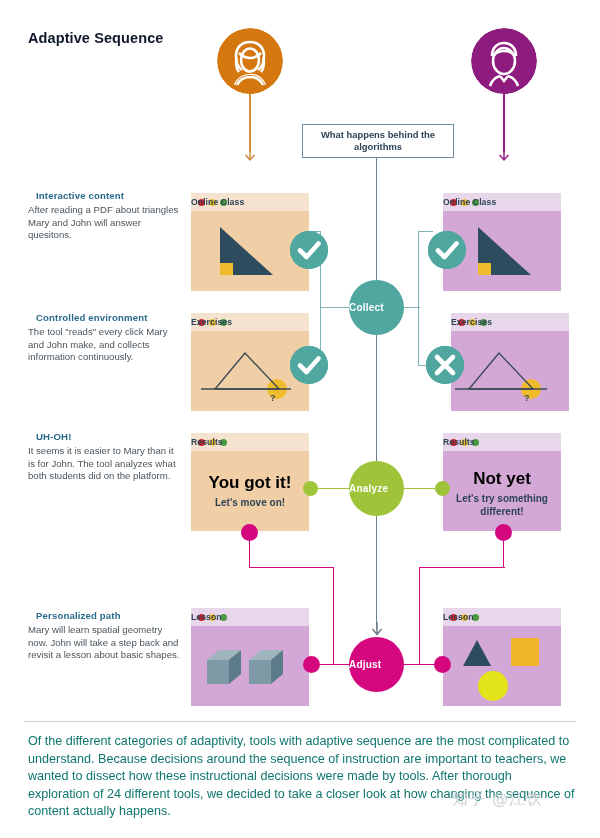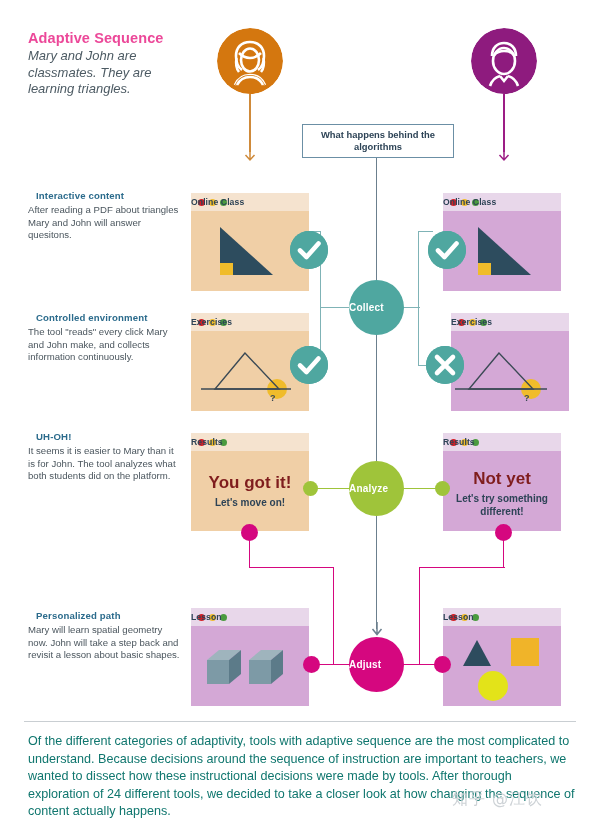--- a/index.html
+++ b/index.html
@@ -8,21 +8,21 @@
     background:#ffffff;
     font-family:"Liberation Sans","DejaVu Sans",sans-serif;
     color:#3a4a54;
   }
   .stage{position:absolute;left:0;top:0;width:600px;height:838px;}
   .abs{position:absolute;}
 
   
   #intro-title{
     left:28px;top:30px;width:160px;
-    font-size:14.5px;font-weight:bold;color:#ec4899;letter-spacing:.1px;
+    font-size:14.5px;font-weight:bold;color:#0f172a;letter-spacing:.1px;
   }
   #intro-body{
     left:28px;top:48px;width:152px;
     font-size:13px;font-style:italic;line-height:16.5px;color:#4c5a63;
   }
 
   
   .avatar-name{
     font-size:10.5px;font-weight:bold;color:#2d4356;text-align:center;width:90px;margin-top:44px;
   }
@@ -88,41 +88,40 @@
 
   
   #algo-box{
     left:302px;top:124px;width:150px;height:32px;
     border:1.3px solid #6b8fa5;background:#ffffff;
     display:flex;align-items:center;justify-content:center;text-align:center;
     font-size:9.4px;font-weight:bold;line-height:12px;color:#2d4356;z-index:8;
   }
 
   
-  .res-big{font-size:17px;font-weight:bold;color:#7f1d1d;text-align:center;}
+  .res-big{font-size:17px;font-weight:bold;color:#000000;text-align:center;}
   .res-small{font-size:10px;font-weight:bold;color:#2d4356;text-align:center;line-height:12.5px;}
 
   
   #footer-rule{left:24px;top:721px;width:552px;height:1px;background:#c9ced2;}
   #footer-text{
     left:28px;top:733px;width:548px;
     font-size:12.6px;line-height:17.6px;color:#0f766e;
   }
   #watermark{
     left:452px;top:789px;font-size:16px;color:#cdd2d6;letter-spacing:1px;
     font-family:"DejaVu Sans",sans-serif;
   }
 </style>
 </head>
 <body>
 
 <div class="stage">
 
   <div class="abs" id="intro-title">Adaptive Sequence</div>
-  <div class="abs" id="intro-body">Mary and John are classmates. They are learning triangles.</div>
 
   <div class="abs" style="left:205px;top:10px;">
     <div class="avatar-name">Mary</div>
   </div>
   <div class="abs" style="left:217px;top:28px;">
     <svg class="avatar-circle" viewBox="0 0 66 66">
       <circle cx="33" cy="33" r="33" fill="#d4770f"></circle>
       <g fill="none" stroke="#ffffff" stroke-width="2.6">
         <path d="M33 14c-9 0-14 6-14 14 0 7 3 12 6 14"></path>
         <path d="M33 14c9 0 14 6 14 14 0 7-3 12-6 14"></path>

